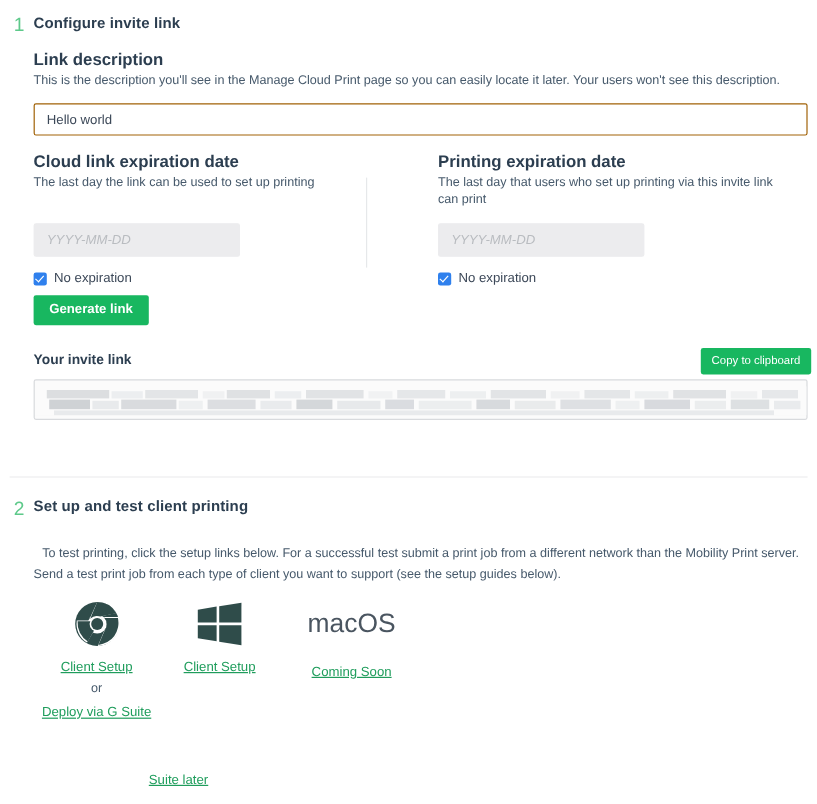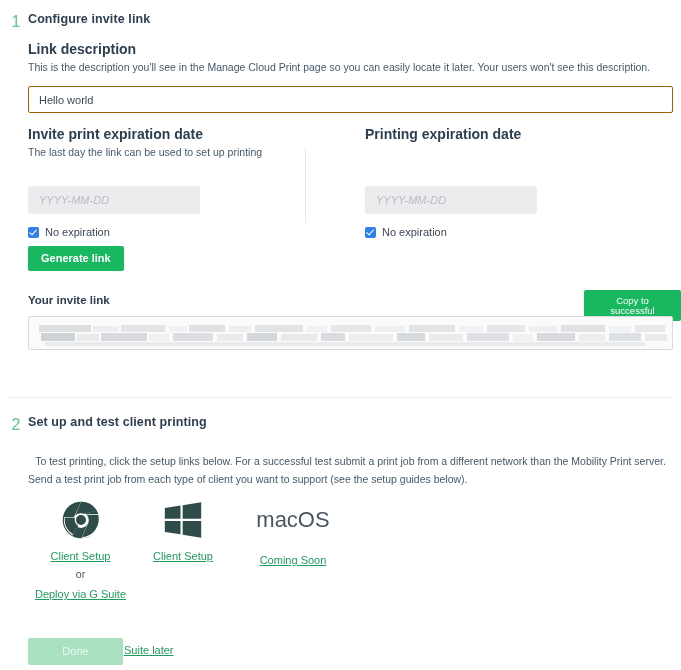--- a/index.html
+++ b/index.html
@@ -183,42 +183,43 @@
   <div style="position:absolute; left:28px; top:41px; width:645px;">
     <div class="field-label">Link description</div>
     <div class="helper" style="margin-top:2px;">This is the description you'll see in the Manage Cloud Print page so you can easily locate it later. Your users won't see this description.</div>
   </div>
 
   <input class="text-input" type="text" style="position: absolute; left: 28px; top: 86px; width: 645px;" value="Hello world">
 
   <div class="vdiv" style="left:305px; top:148px; height:75px;"></div>
 
   <div style="position:absolute; left:28px; top:126px; width:262px;">
-    <div class="field-label">Invite print expiration date</div>
+    <div class="field-label">Cloud link expiration date</div>
     <div class="helper" style="margin-top:2px; max-width:250px;">The last day the link can be used to set up printing</div>
   </div>
   <input class="date-input" type="text" style="position: absolute; left: 28px; top: 186px;" disabled="" placeholder="YYYY-MM-DD">
   <div class="cbrow" style="position:absolute; left:28px; top:226px;">
     <span class="cbox"></span>
     <span class="cblabel">No expiration</span>
   </div>
 
   <div style="position:absolute; left:365px; top:126px; width:300px;">
     <div class="field-label">Printing expiration date</div>
+    <div class="helper" style="margin-top:2px; max-width:295px;">The last day that users who set up printing via this invite link can print</div>
   </div>
   <input class="date-input" type="text" style="position: absolute; left: 365px; top: 186px;" disabled="" placeholder="YYYY-MM-DD">
   <div class="cbrow" style="position:absolute; left:365px; top:226px;">
     <span class="cbox"></span>
     <span class="cblabel">No expiration</span>
   </div>
 
   <button class="btn-green" style="position:absolute; left:28px; top:246px;">Generate link</button>
 
   <div class="field-label" style="position:absolute; left:28px; top:294px; font-size:11.5px;">Your invite link</div>
-  <button class="btn-copy" style="position:absolute; left:584px; top:290px;">Copy to successful</button>
+  <button class="btn-copy" style="position:absolute; left:584px; top:290px;">Copy to clipboard</button>
 
   <div class="link-box" style="left:28px; top:316px; width:645px; height:34px;">
 
     <div class="redact" style="left:0;   top:5px;  width:645px; height:24px; background:#fbfbfb;"></div>
     <div class="redact" style="left:10px;top:8px;  width:52px;  height:7px;  background:#dcdee0;"></div>
     <div class="redact" style="left:64px;top:9px;  width:26px;  height:6px;  background:#eceef0;"></div>
     <div class="redact" style="left:92px;top:8px;  width:44px;  height:7px;  background:#e3e5e7;"></div>
     <div class="redact" style="left:140px;top:9px; width:18px;  height:6px;  background:#f0f1f2;"></div>
     <div class="redact" style="left:160px;top:8px; width:36px;  height:7px;  background:#dfe1e3;"></div>
     <div class="redact" style="left:200px;top:9px; width:22px;  height:6px;  background:#eceef0;"></div>
@@ -313,16 +314,15 @@
     <div class="tile" style="width:120px;">
       <div class="tile-icon">
         <span style="font-size:22px; color:#4a5560; font-family:'Liberation Sans', sans-serif;">macOS</span>
       </div>
       <div class="tile-sub" style="margin-top:8px;">
         <span class="link-green">Coming Soon</span>
       </div>
     </div>
   </div>
 
-  <button class="btn-disabled" style="position:absolute; left:28px; top:638px;" disabled="">Done</button>
   <span class="link-green" style="position:absolute; left:124px; top:644px;">Suite later</span>
 
 </div>
 
 </body></html>

